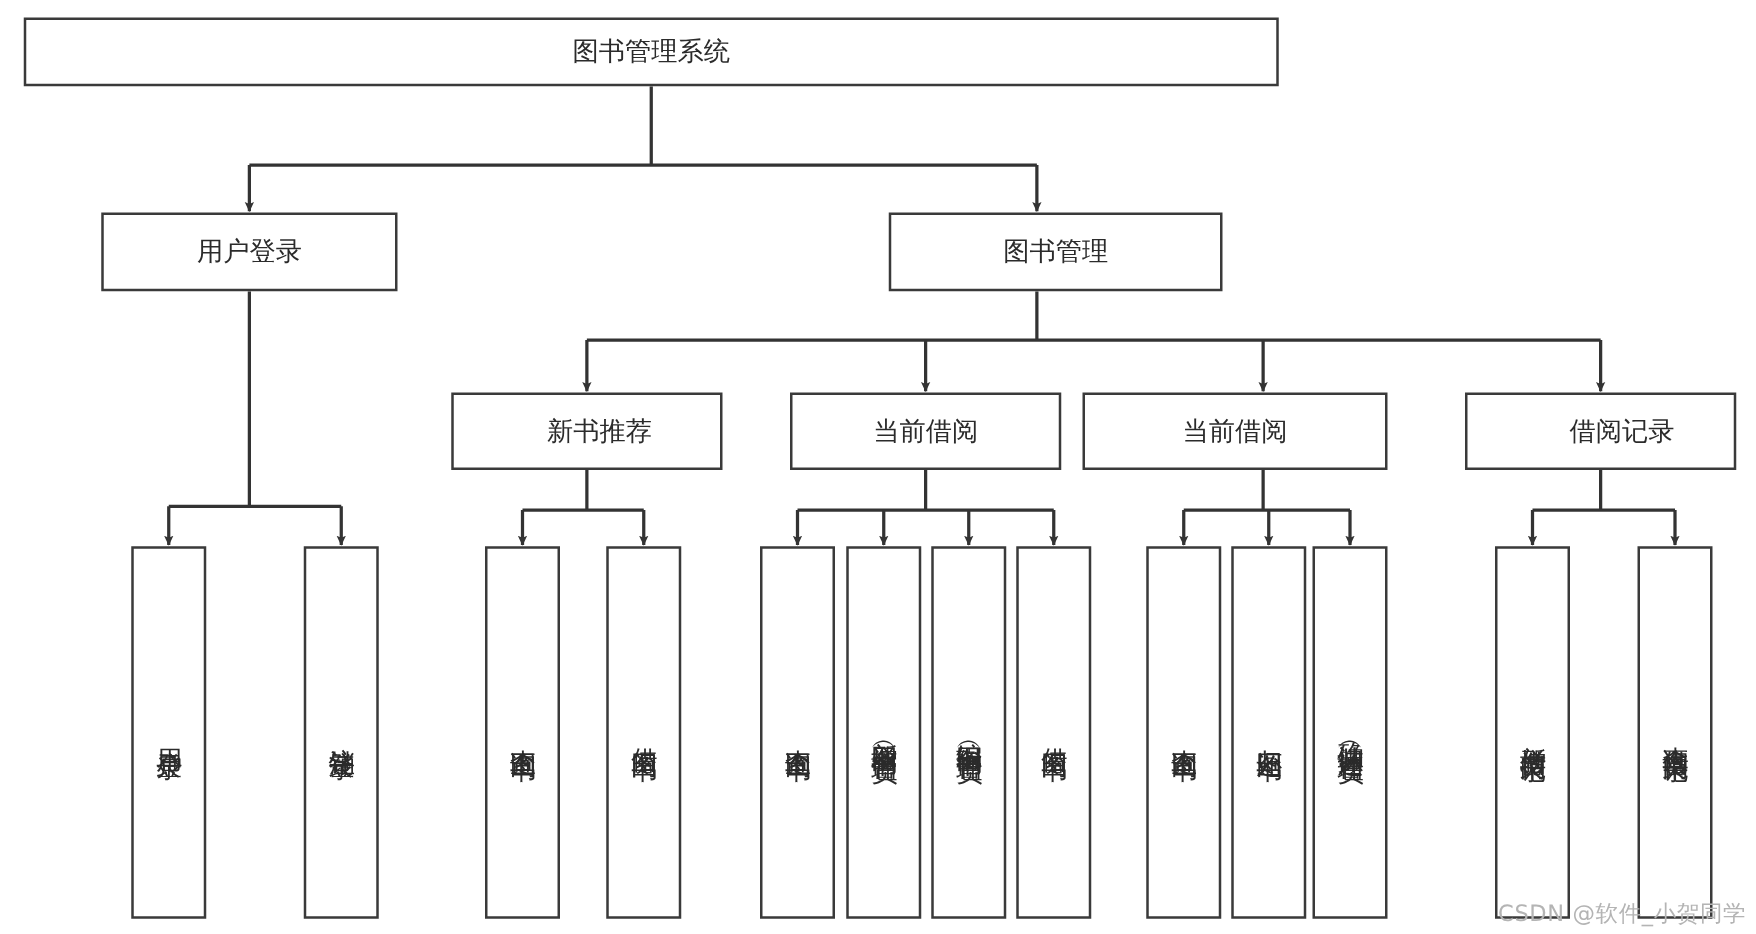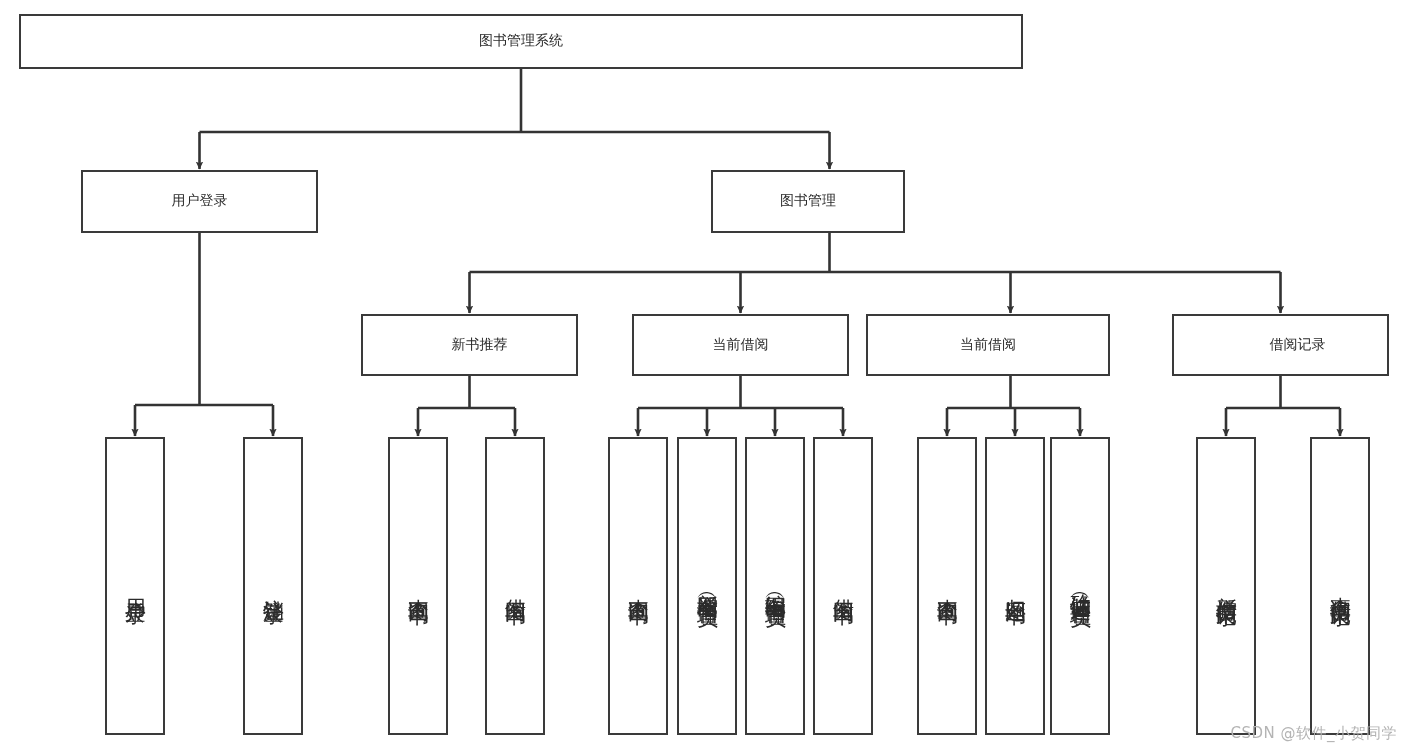--- a/index.html
+++ b/index.html
@@ -34,35 +34,34 @@
     justify-content: center;
     overflow: hidden;
   }
   .node .label {
     color: #2b2b2b;
     text-align: center;
     line-height: 1.18;
     white-space: pre;
   }
   .node.horizontal .label {
-    font-size: 14px;
-    font-family: Liberation Mono, monospace;
+    font-size: 21px;
   }
   .node.vertical .label {
     writing-mode: vertical-rl;
     text-orientation: upright;
     font-size: 21px;
     letter-spacing: 2px;
     line-height: 1;
   }
   #watermark {
     position: absolute;
     right: 8px;
     bottom: 4px;
-    font-size: 15px;
+    font-size: 18px;
     color: #b4b4b4;
     letter-spacing: 0.5px;
     white-space: nowrap;
     pointer-events: none;
   }
 </style>
 </head>
 <body>
 
 <div id="canvas">
@@ -109,21 +108,21 @@
       </g>
   </svg>
 
   <div id="nodes">
       <div class="node horizontal" style="left: 19px; top: 14px; width: 1004px; height: 55px;">
         <span class="label">图书管理系统</span>
       </div>
       <div class="node horizontal" style="left: 81px; top: 170px; width: 237px; height: 63px;">
         <span class="label">用户登录</span>
       </div>
-      <div class="node horizontal" style="left: 711px; top: 170px; width: 194px; height: 63px;">
+      <div class="node horizontal" style="left: 711px; top: 170px; width: 267px; height: 63px;">
         <span class="label">图书管理</span>
       </div>
       <div class="node horizontal" style="left: 361px; top: 314px; width: 217px; height: 62px; padding-left: 20px;">
         <span class="label">新书推荐</span>
       </div>
       <div class="node horizontal" style="left: 632px; top: 314px; width: 217px; height: 62px;">
         <span class="label">当前借阅</span>
       </div>
       <div class="node horizontal" style="left: 866px; top: 314px; width: 244px; height: 62px; align-items: center;">
         <span class="label">当前借阅</span>

